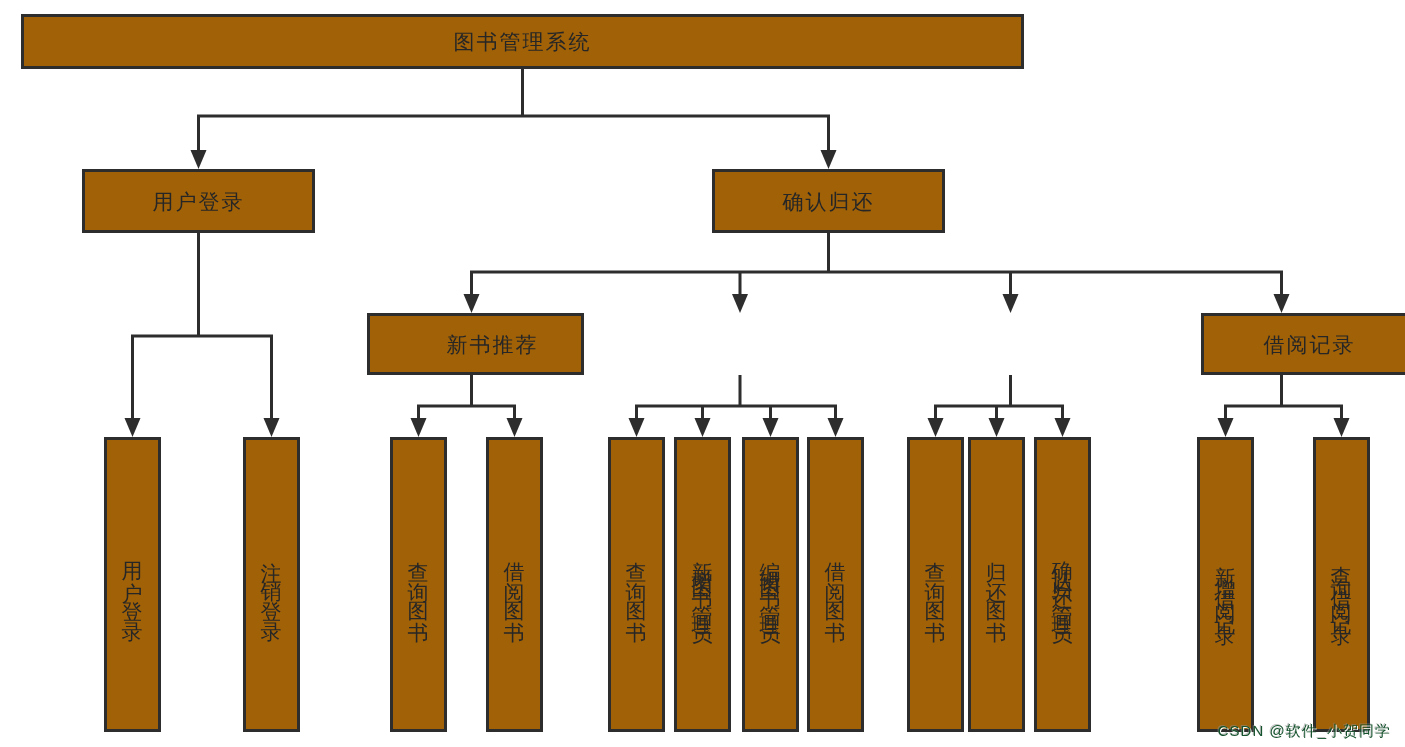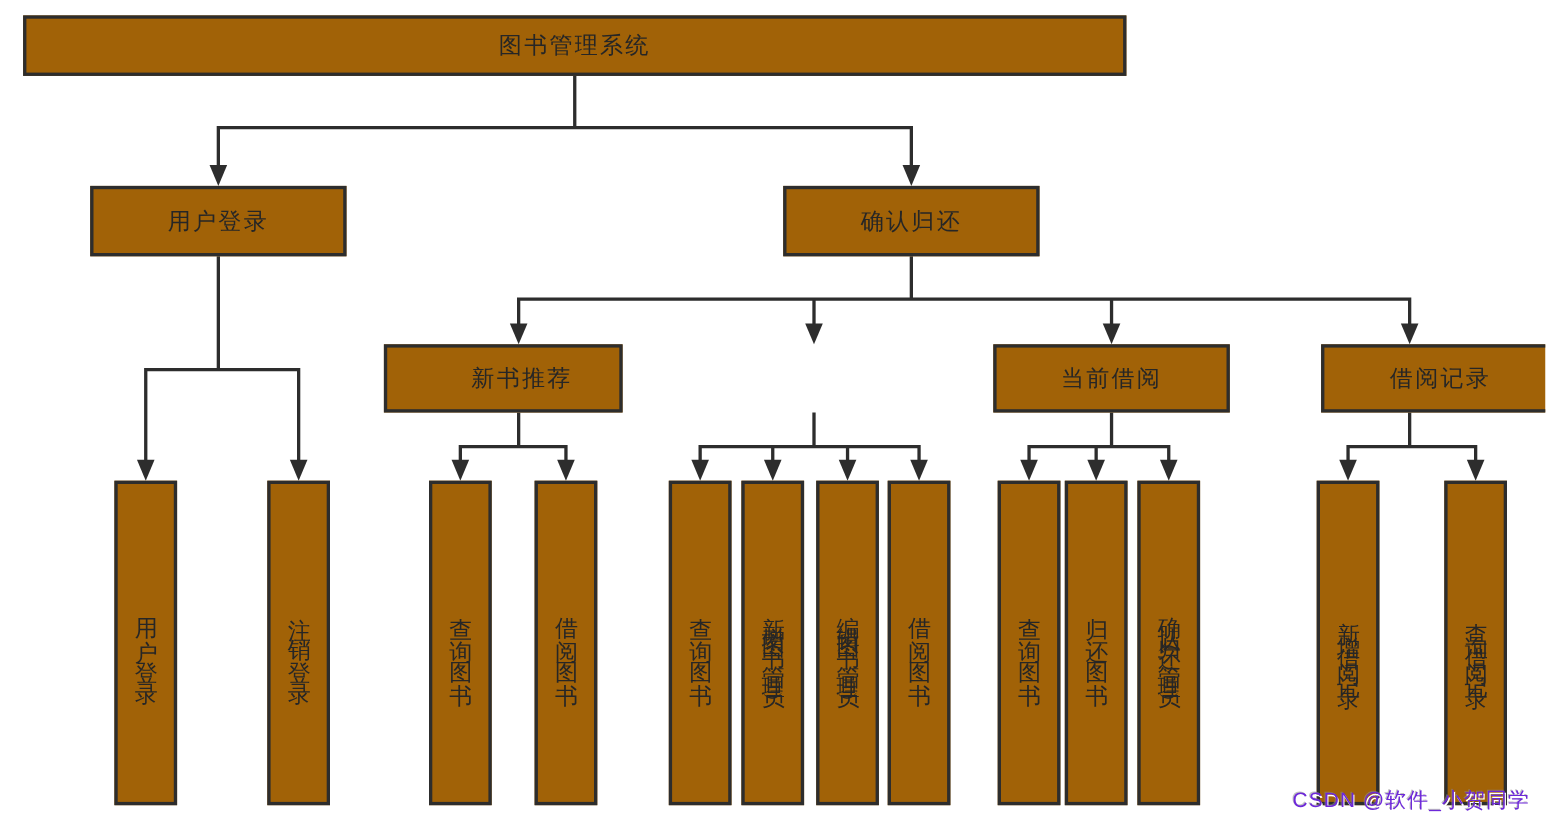--- a/index.html
+++ b/index.html
@@ -19,21 +19,21 @@
   .lv2{top:169px;height:64px;width:233px;}
   .lv3{top:313px;height:62px;}
   .leaf{
     top:437px;height:295px;width:57px;
     writing-mode:vertical-rl;text-orientation:mixed;
     letter-spacing:9px;font-size:21px;
   }
   .leaf.short{letter-spacing:20px;}
   #watermark{
     position:absolute;z-index:5;right:14px;bottom:6px;
-    font-size:19px;letter-spacing:1px;color:#6d28d9;
+    font-size:15px;letter-spacing:1px;color:#14532d;
     text-shadow:1px 1px 0 #ffffff,-1px -1px 0 rgba(140,140,140,0.55);
     white-space:nowrap;
   }
 </style>
 </head>
 <body>
 
 <div id="canvas">
 
   <svg id="connectors" width="1405" height="747" viewBox="0 0 1405 747" aria-hidden="true">
@@ -67,22 +67,21 @@
       <polygon points="1217.5,418 1233.5,418 1225.5,437"></polygon>
       <polygon points="1333.5,418 1349.5,418 1341.5,437"></polygon>
     </g>
   </svg>
 
   <div class="box hbox root">图书管理系统</div>
 
   <div class="box hbox lv2" style="left:82px;">用户登录</div>
   <div class="box hbox lv2" style="left:712px;">确认归还</div>
 
-  <div class="box hbox lv3" style="left:349px;width:217px;padding-left:34px;">新书推荐</div>
-  <div class="box hbox lv3" style="left:903px;width:215px;">当前借阅</div>
+  <div class="box hbox lv3" style="left:367px;width:217px;padding-left:34px;">新书推荐</div>
   <div class="box hbox lv3" style="left:1173px;width:217px;margin-left:28px;">借阅记录</div>
 
   <div class="box leaf short" style="left:104px;">用户登录</div>
   <div class="box leaf short" style="left:243px;">注销登录</div>
 
   <div class="box leaf short" style="left:390px;">查询图书</div>
   <div class="box leaf short" style="left:486px;">借阅图书</div>
 
   <div class="box leaf short" style="left:608px;">查询图书</div>
   <div class="box leaf" style="left:674px;">新增图书（管理员）</div>

